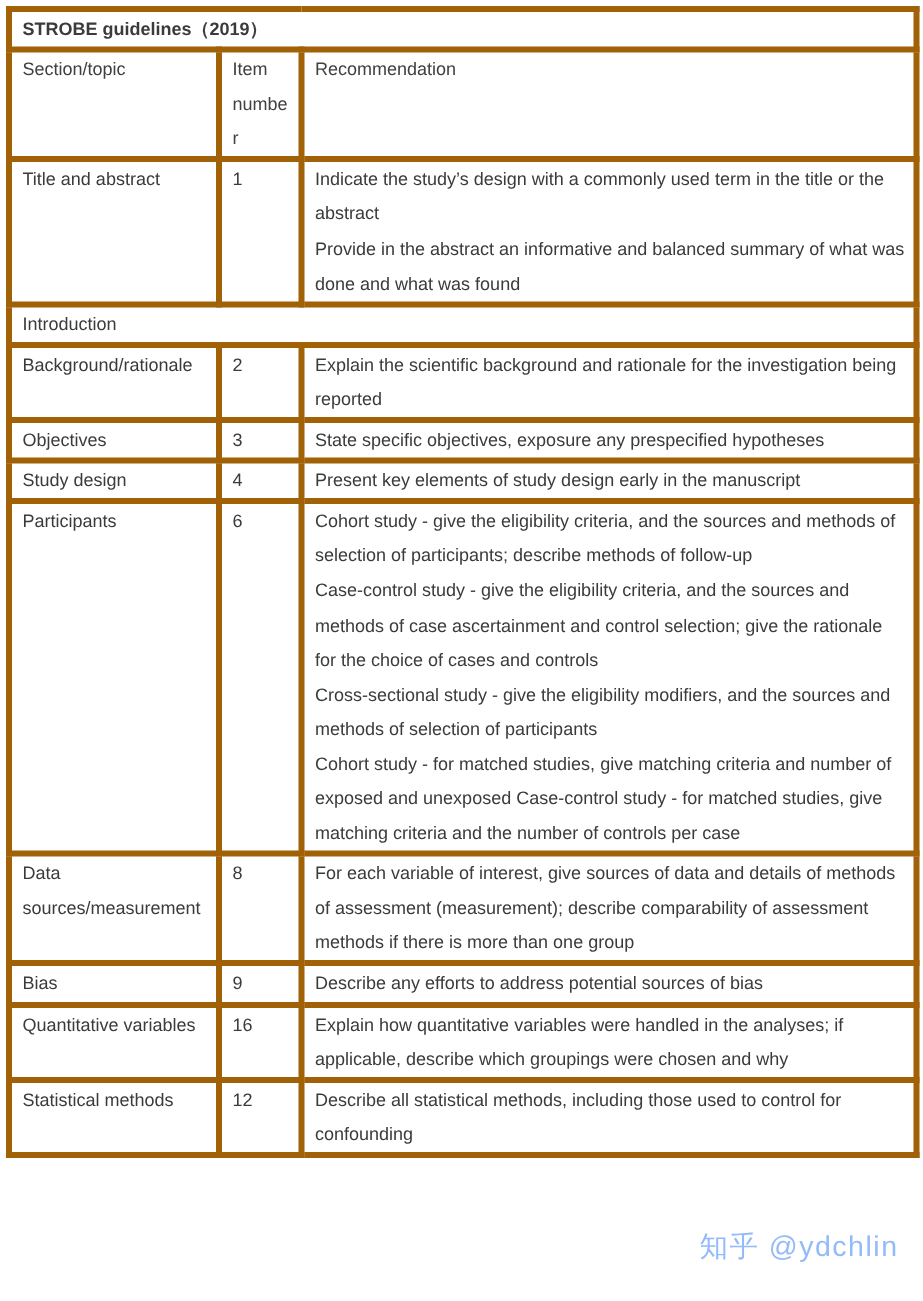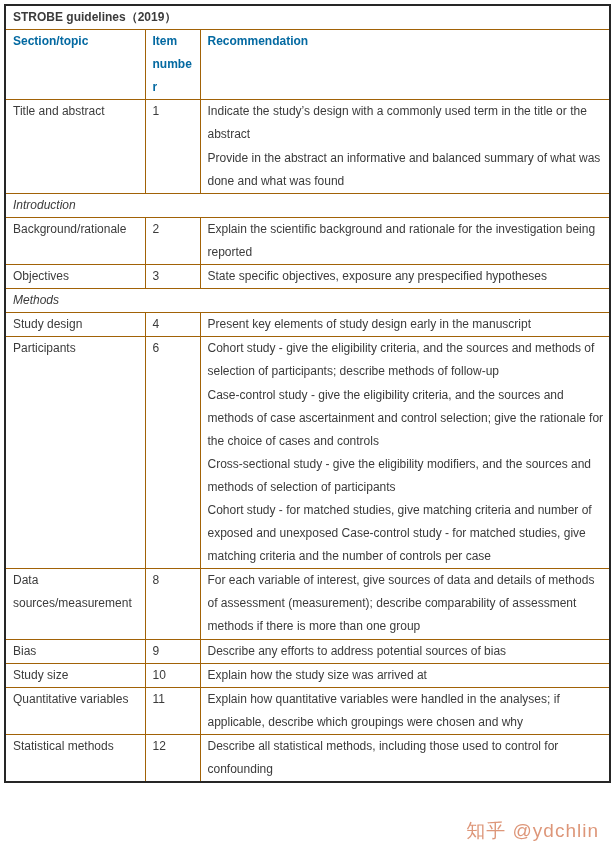--- a/index.html
+++ b/index.html
@@ -21,56 +21,55 @@
     width: 605px;
     margin: 4px 0 0 4px;
     border: 2px solid #262626;
     background: #ffffff;
   }
   col.c-topic { width: 140px; }
   col.c-item  { width: 55px; }
   col.c-rec   { width: 410px; }
   table.strobe th,
   table.strobe td {
-    border: 1px solid #a16207;
+    border: 4px solid #a16207;
     vertical-align: top;
     text-align: left;
     font-size: 12px;
     line-height: 23.1px;
     color: #3b3b3b;
     padding: 0 5px 0 7px;
     overflow: hidden;
     word-wrap: break-word;
   }
   td.title-cell {
     text-align: center;
     font-weight: bold;
     font-size: 15px;
     line-height: 21px;
     color: #2a2a2a;
     padding: 1px 4px 0 4px;
   }
   table.strobe th {
-    font-weight: bold;
-    color: #0369a1;
+    font-weight: normal;
+    color: #404040;
   }
   td.rec-cell {
     padding: 0 7px 0 9px;
   }
   td.section-cell {
     padding: 0 5px 0 7px;
-    font-style: italic;
   }
   .watermark {
     position: absolute;
     top: 818px;
     right: 16px;
     font-size: 19px;
     letter-spacing: 1px;
-    color: #c2410c;
+    color: #3b82f6;
     opacity: 0.55;
     pointer-events: none;
     white-space: nowrap;
   }
 </style>
 </head>
 <body>
 
 <div class="page">
 
@@ -108,23 +107,20 @@
           </td>
         </tr>
         <tr>
           <td>Objectives</td>
           <td>3</td>
           <td class="rec-cell">
             <div>State specific objectives, exposure any prespecified hypotheses</div>
           </td>
         </tr>
         <tr>
-          <td class="section-cell" colspan="3">Methods</td>
-        </tr>
-        <tr>
           <td>Study design</td>
           <td>4</td>
           <td class="rec-cell">
             <div>Present key elements of study design early in the manuscript</div>
           </td>
         </tr>
         <tr>
           <td>Participants</td>
           <td>6</td>
           <td class="rec-cell">
@@ -142,29 +138,22 @@
           </td>
         </tr>
         <tr>
           <td>Bias</td>
           <td>9</td>
           <td class="rec-cell">
             <div>Describe any efforts to address potential sources of bias</div>
           </td>
         </tr>
         <tr>
-          <td>Study size</td>
-          <td>10</td>
-          <td class="rec-cell">
-            <div>Explain how the study size was arrived at</div>
-          </td>
-        </tr>
-        <tr>
           <td>Quantitative variables</td>
-          <td>11</td>
+          <td>16</td>
           <td class="rec-cell">
             <div>Explain how quantitative variables were handled in the analyses; if applicable, describe which groupings were chosen and why</div>
           </td>
         </tr>
         <tr>
           <td>Statistical methods</td>
           <td>12</td>
           <td class="rec-cell">
             <div>Describe all statistical methods, including those used to control for confounding</div>
           </td>

